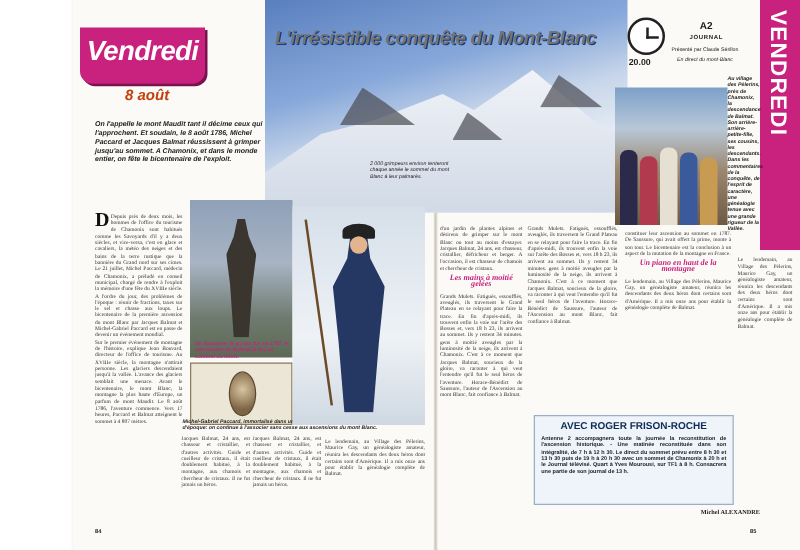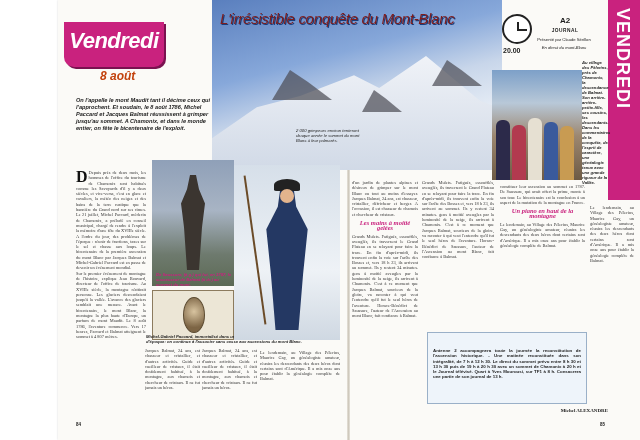--- a/index.html
+++ b/index.html
@@ -19,21 +19,21 @@
   .col { position: absolute; font-size: 4.4px; line-height: 5.3px; color: #333; text-align: justify; overflow: hidden; }
   .col .drop { float: left; font-size: 16px; line-height: 14px; font-weight: bold; margin-right: 1px; color: #111; }
   .subhead { font-weight: bold; font-style: italic; font-size: 6.5px; color: #c9227e; text-align: center; margin: 3px 0; display: block; }
 
   
   .photo { position: absolute; overflow: hidden; }
   .mountain { left: 212px; top: 0; width: 290px; height: 170px; background:
       linear-gradient(165deg, #5a7fbe 0%, #87a8da 35%, #c8d6ea 55%, #e8eef6 75%, #dfe7f1 100%); }
   .mountain .ridge1 { position: absolute; left: -20px; top: 40px; width: 360px; height: 160px; background: linear-gradient(180deg,#f4f6fa,#c9d3e2); clip-path: polygon(0 70%, 18% 42%, 30% 35%, 45% 22%, 52% 30%, 65% 10%, 80% 38%, 100% 55%, 100% 100%, 0 100%); }
   .mountain .rock { position: absolute; background: #4a4a52; opacity: .7; clip-path: polygon(0 100%, 30% 0, 60% 40%, 100% 100%); }
-  .title-main { position: absolute; left: 220px; top: 10px; width: 282px; color: #7f1d1d; font-family: "Liberation Sans", sans-serif; font-weight: normal; font-style: italic; font-size: 15px; letter-spacing: -0.3px; text-shadow: 1px 1px 0 #1a3d7a; white-space: nowrap; }
+  .title-main { position: absolute; left: 220px; top: 22px; width: 282px; color: #737373; font-family: "Liberation Sans", sans-serif; font-weight: bold; font-style: italic; font-size: 15px; letter-spacing: -0.3px; text-shadow: 1px 1px 0 #1a3d7a; white-space: nowrap; }
   .caption { position: absolute; font-family: "Liberation Sans", sans-serif; font-size: 4.2px; line-height: 5px; font-style: italic; color: #222; }
 
   .statue { left: 152px; top: 160px; width: 82px; height: 126px; background: linear-gradient(180deg,#8fa0b8 0%,#a8b4c4 40%,#6e7a6e 75%,#5c6a54 100%); }
   .statue .fig { position: absolute; left: 26px; top: 15px; width: 30px; height: 95px; background: #3b3530; clip-path: polygon(40% 0,60% 0,70% 15%,90% 30%,80% 55%,70% 100%,30% 100%,20% 55%,10% 30%,30% 15%); }
   .portrait-frame { left: 152px; top: 290px; width: 82px; height: 50px; background: #ece6d6; border: 1px solid #8c7b5e; }
   .portrait-frame .oval { position: absolute; left: 30px; top: 6px; width: 22px; height: 36px; border-radius: 50%; background: radial-gradient(circle at 50% 40%, #d8c4a0, #7d6545 70%); border: 1px solid #5b4a30; }
 
   .costume { left: 234px; top: 165px; width: 106px; height: 175px; background: linear-gradient(180deg,#d6dfe9,#eef2f6 60%,#cfd8e2); }
   .costume .body { position: absolute; left: 30px; top: 25px; width: 46px; height: 140px; background: #243863; clip-path: polygon(35% 0,65% 0,70% 12%,95% 28%,85% 60%,75% 100%,25% 100%,15% 60%,5% 28%,30% 12%); }
   .costume .hat { position: absolute; left: 40px; top: 14px; width: 26px; height: 12px; background: #222; border-radius: 50% 50% 10% 10%; }
@@ -150,20 +150,21 @@
 <div class="photo group-photo">
   <div class="p" style="left:4px;height:60px;background:#2c2a4a;"></div>
   <div class="p" style="left:20px;height:55px;background:#b23a4f;"></div>
   <div class="p" style="left:36px;height:62px;background:#e6e0d2;"></div>
   <div class="p" style="left:52px;height:58px;background:#3a5a9c;"></div>
   <div class="p" style="left:68px;height:54px;background:#c89b52;"></div>
 </div>
 <div class="group-caption">Au village des Pèlerins, près de Chamonix, la descendance de Balmat. Son arrière-arrière-petite-fille, ses cousins, les descendants. Dans les commentaires de la conquête, de l'esprit de caractère, une généalogie tenue avec une grande rigueur de la Vallée.</div>
 
 <div class="box-roger">
+  <div class="box-roger-title">AVEC ROGER FRISON-ROCHE</div>
   <div class="box-roger-body">Antenne 2 accompagnera toute la journée la reconstitution de l'ascension historique. - Une matinée reconstituée dans son intégralité, de 7 h à 12 h 30. Le direct du sommet prévu entre 8 h 30 et 13 h 30 puis de 19 h à 20 h 30 avec un sommet de Chamonix à 20 h et le Journal télévisé. Quart à Yves Mourousi, sur TF1 à 8 h. Consacrera une partie de son journal de 13 h.</div>
 </div>
 
 <div class="signature">
   <div>Michel ALEXANDRE</div>
 </div>
 
 <div class="pgnum" style="left:76px;top:422px;">84</div>
 <div class="pgnum" style="left:600px;top:422px;">85</div>
 

